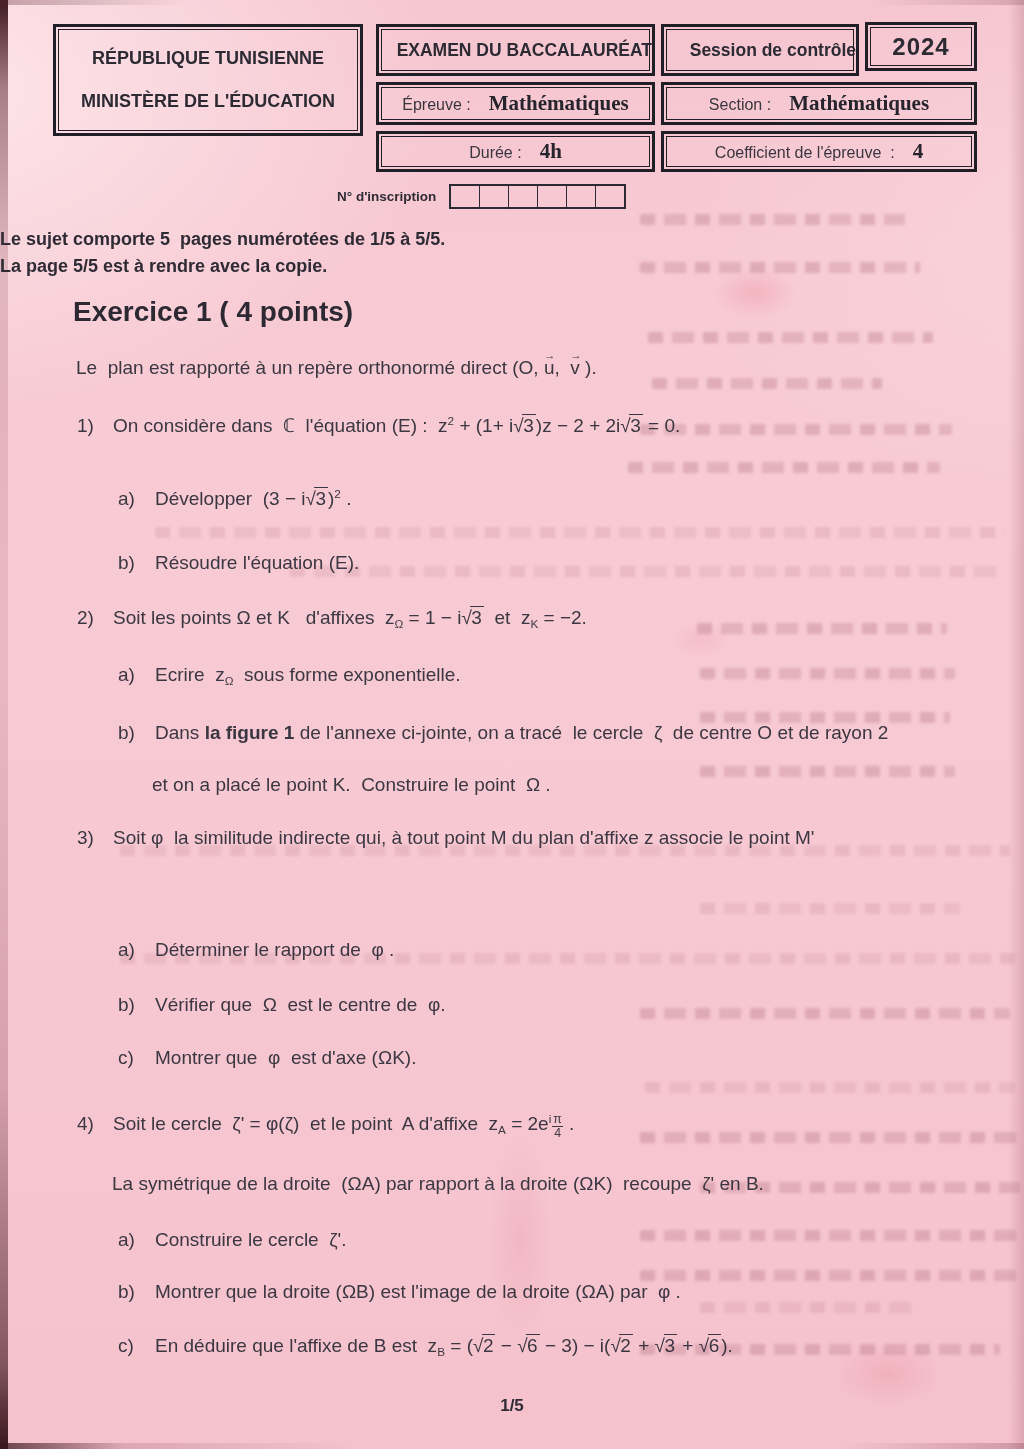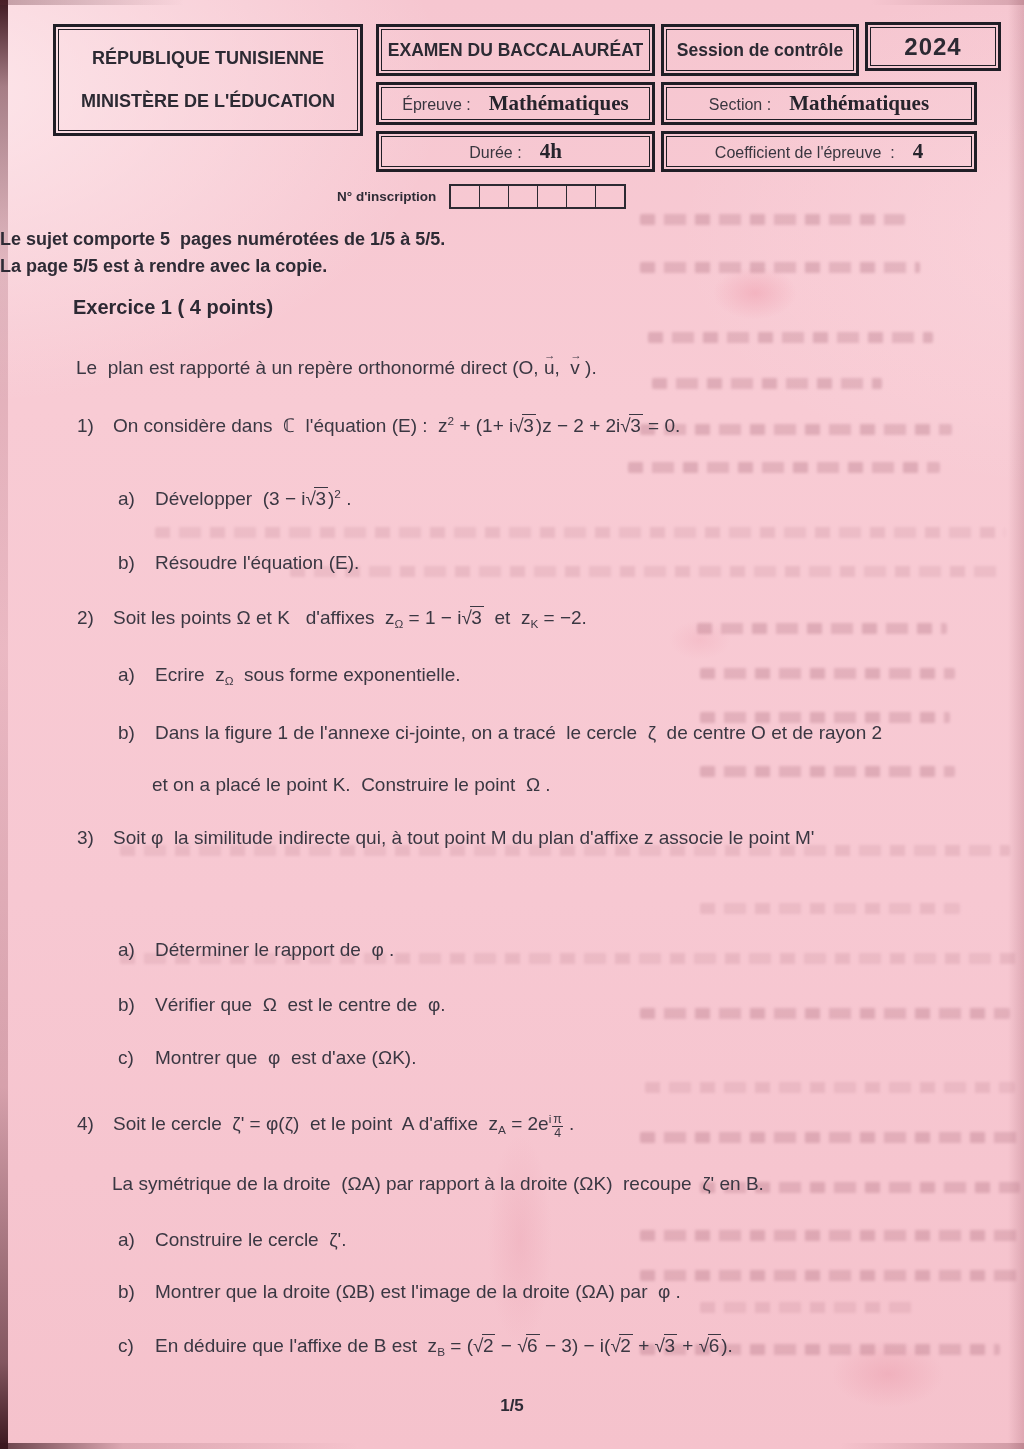--- a/index.html
+++ b/index.html
@@ -26,56 +26,56 @@
   
   .ghost{position:absolute;height:11px;border-radius:2px;filter:blur(1.4px);opacity:.75;
     background:repeating-linear-gradient(90deg,
       rgba(168,104,120,.42) 0 15px, rgba(168,104,120,0) 15px 24px,
       rgba(168,104,120,.34) 24px 46px, rgba(168,104,120,0) 46px 55px);}
   .ghost.faint{opacity:.42;}
   
   .hcell{position:absolute;box-sizing:border-box;border:3px solid #201e26;display:flex;align-items:center;justify-content:center;}
   .hcell::after{content:"";position:absolute;inset:2px;border:1.5px solid #201e26;pointer-events:none;}
   .inst{flex-direction:column;justify-content:space-evenly;font-weight:700;font-size:18px;color:#2c2a33;text-align:center;}
-  .bigbold{font-weight:700;font-size:17.5px;color:#2c2a33;}
+  .bigbold{font-weight:700;font-size:17.5px;color:#2c2a33;justify-content:flex-end;}
   .year{font-weight:700;font-size:24px;color:#2c2a33;letter-spacing:1px;}
   .lv{display:flex;align-items:baseline;gap:18px;}
   .hlabel{font-size:16px;color:#39363f;}
   .hvalue{font-family:"Liberation Serif",serif;font-weight:700;font-size:21px;color:#26242c;}
   
   .reg{position:absolute;left:337px;top:184px;display:flex;align-items:center;gap:13px;}
   .reg-label{font-weight:700;font-size:13.5px;color:#2e2b35;}
   .cells{display:flex;box-sizing:border-box;border:2px solid #2c2a32;height:25px;}
   .cell{width:28px;border-left:1.8px solid #2c2a32;}
   .cell:first-child{border-left:none;}
   
   .prewrap{white-space:pre-wrap;}
   .notice{position:absolute;left:0;top:226px;width:100%;text-align:left;font-weight:700;font-size:18px;line-height:27px;color:#2e2b35;}
-  .ex-title{position:absolute;left:73px;top:296px;font-weight:700;font-size:20px;color:#2c2933;}
+  .ex-title{position:absolute;left:73px;top:296px;font-weight:700;font-size:28px;color:#2c2933;}
   .row{position:absolute;display:flex;align-items:flex-start;font-size:19px;line-height:1.25;}
   .row .n{flex:0 0 auto;width:36px;}
   .row.lev2{left:118px;}
   .row.lev2 .n{width:37px;}
   .row.lev1{left:77px;}
   .cont{position:absolute;font-size:19px;line-height:1.25;}
   .footer{position:absolute;left:0;top:1396px;width:100%;text-align:center;font-weight:700;font-size:17px;color:#2e2b35;}
   
   sup{font-size:.62em;vertical-align:.6em;line-height:0;}
   sub{font-size:.62em;vertical-align:-.3em;line-height:0;}
   .sqrt{white-space:nowrap;}
   .rsym{display:inline-block;line-height:1;}
   .rad{display:inline-block;border-top:1.7px solid currentColor;padding:0 2px 0 1px;margin-left:-1.5px;line-height:1.15;}
   .barred{text-decoration:overline;}
   .vec{position:relative;display:inline-block;}
   .vec::before{content:"→";position:absolute;left:0;top:-0.72em;font-size:.6em;letter-spacing:-1px;}
   .frac{display:inline-flex;flex-direction:column;align-items:center;line-height:1.05;vertical-align:-.15em;}
   sup .frac{vertical-align:0;font-size:1.05em;}
   .fnum{padding:0 2px;}
   .fden{border-top:1.4px solid currentColor;padding:0 2px;}
-  .bseg{font-weight:400;}
+  .bseg{font-weight:700;}
 </style>
 </head>
 <body>
 
 <div class="sheet">
 
   <div class="edge edge-left"></div>
   <div class="edge edge-right"></div>
   <div class="edge edge-top"></div>
   <div class="edge edge-bottom"></div>
@@ -111,21 +111,21 @@
     <div class="hcell inst" style="left:53px;top:24px;width:310px;height:112px">
       <div>RÉPUBLIQUE TUNISIENNE</div>
       <div>MINISTÈRE DE L'ÉDUCATION</div>
     </div>
     <div class="hcell bigbold" style="left:376px;top:24px;width:279px;height:52px">
       <span>EXAMEN DU BACCALAURÉAT</span>
     </div>
     <div class="hcell bigbold" style="left:661px;top:24px;width:198px;height:52px">
       <span>Session de contrôle</span>
     </div>
-    <div class="hcell year" style="left:865px;top:22px;width:136px;height:49px">
+    <div class="hcell year" style="left:865px;top:22px;width:112px;height:49px">
       <span>2024</span>
     </div>
     <div class="hcell" style="left:376px;top:82px;width:279px;height:43px">
       <span class="lv">
         <span class="hlabel">Épreuve :</span>
         <span class="hvalue">Mathématiques</span>
       </span>
     </div>
     <div class="hcell" style="left:661px;top:82px;width:316px;height:43px">
       <span class="lv">

